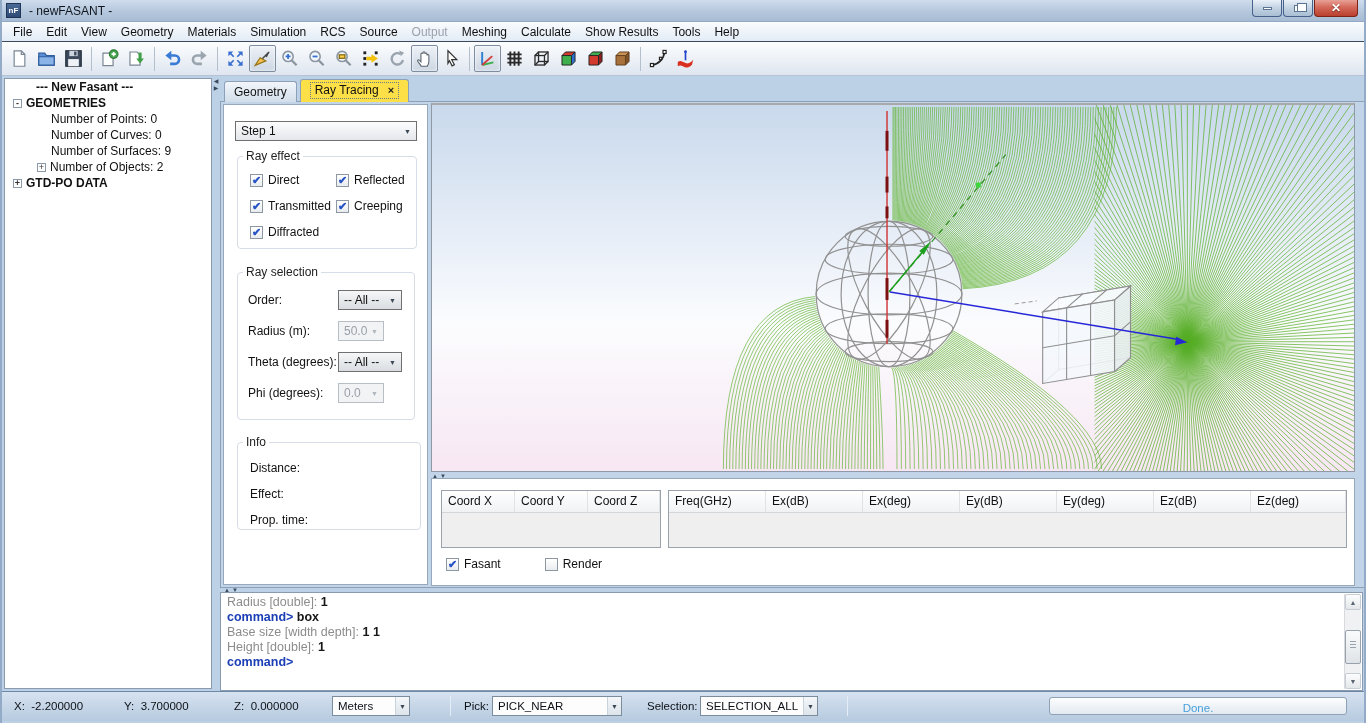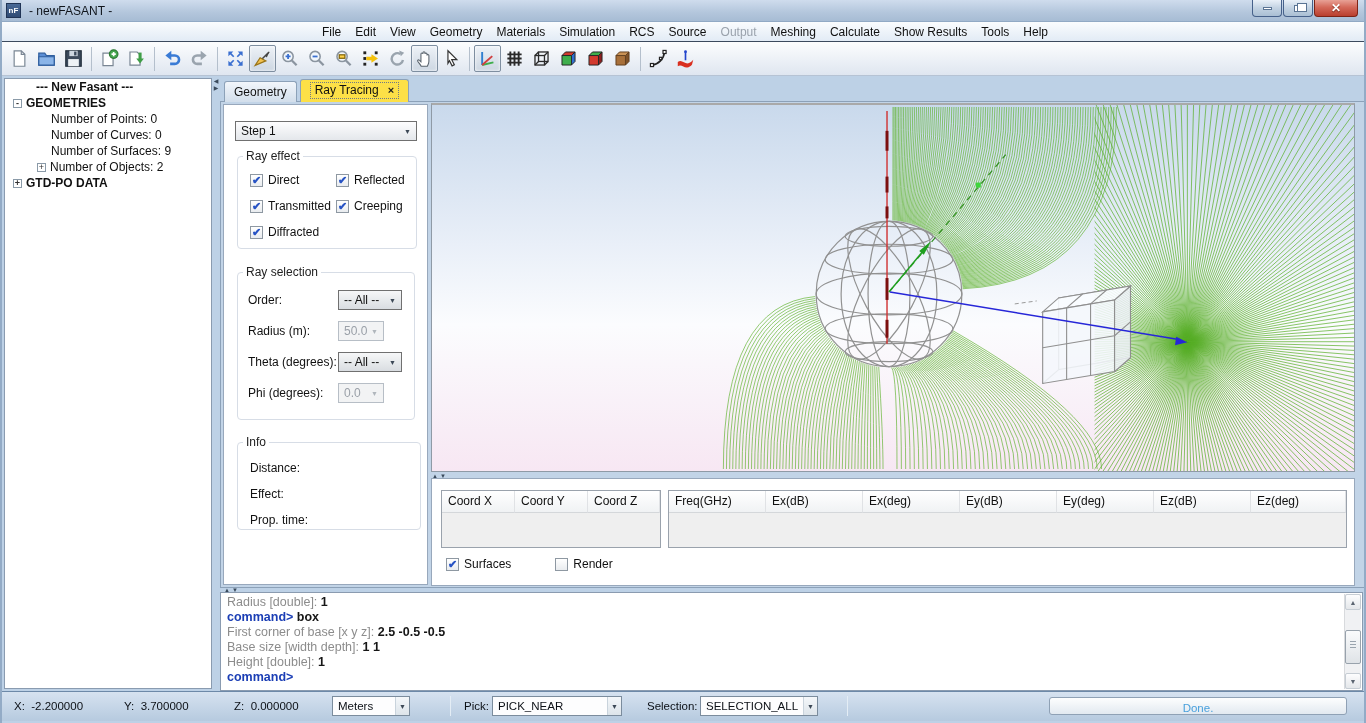--- a/index.html
+++ b/index.html
@@ -19,21 +19,21 @@
     display:flex; align-items:center; justify-content:center; }
   .win-btn.close { width:44px; background:linear-gradient(#e8a196,#d4695a 45%,#b93f2e); border-color:#7e2416; }
   .glyph-min { width:9px; height:3px; background:#fff; border:1px solid #5a7494; }
   .glyph-restore { width:8px; height:7px; border:1px solid #5a7494; background:#fff; position:relative; }
   .glyph-restore:before { content:""; position:absolute; left:2px; top:-3px; width:8px; height:7px; border:1px solid #5a7494; background:#fff; }
   .glyph-close { color:#fff; font-weight:bold; font-size:12px; line-height:10px; text-shadow:0 1px 1px #6e1d10; }
 
   
   .menubar { position:absolute; left:0; top:22px; width:100%; height:20px;
     background:linear-gradient(#fafcfe,#e2ebf5); border-bottom:1px solid #3c4a5e;
-    display:flex; align-items:center; padding-left:4px;justify-content:center; }
+    display:flex; align-items:center; padding-left:4px; }
   .menu-item { font-size:12px; color:#111; padding:2px 7px; }
   .menu-item.disabled { color:#9aa2ac; }
 
   
   .toolbar { position:absolute; left:0; top:42px; width:100%; height:34px;
     background:linear-gradient(#fcfdfe,#dfe6f0); border-bottom:1px solid #b6c3d4;
     display:flex; align-items:center; padding-left:4px; }
   .tbtn { width:27px; height:27px; display:flex; align-items:center; justify-content:center;
     border:1px solid transparent; border-radius:2px; background:transparent; }
   .tbtn svg { width:19px; height:19px; }
@@ -1045,39 +1045,38 @@
           <div class="th" style="width: 97px;">Ey(dB)</div>
           <div class="th" style="width: 97px;">Ey(deg)</div>
           <div class="th" style="width: 97px;">Ez(dB)</div>
           <div class="th" style="width: 95px;">Ez(deg)</div>
         </div>
       <div class="tbl-cbs">
         <span class="cb-item">
           <span class="cb">
               <span class="tick">✔</span>
             </span>
-          <span>Surfaces</span>
+          <span>Fasant</span>
         </span>
         <span class="cb-item">
           <span class="cb"></span>
           <span>Render</span>
         </span>
       </div>
     </div>
   </div>
 
   <div class="hsplit2">
     <span>▲</span><span>▼</span>
   </div>
 
   <div class="console">
     <div class="console-lines" id="consoleLines">
         <div class="console-line"><span class="c-gray">Radius [double]:</span><span class="c-val"> 1</span></div>
         <div class="console-line"><span class="c-cmd">command&gt;</span><span class="c-val"> box</span></div>
-        <div class="console-line"><span class="c-gray">First corner of base [x y z]:</span><span class="c-val"> 2.5 -0.5 -0.5</span></div>
         <div class="console-line"><span class="c-gray">Base size [width depth]:</span><span class="c-val"> 1 1</span></div>
         <div class="console-line"><span class="c-gray">Height [double]:</span><span class="c-val"> 1</span></div>
         <div class="console-line"><span class="c-cmd">command&gt;</span></div>
       </div>
     <div class="scrollbar">
       <div class="sb-btn up">▲</div>
       <div class="sb-thumb"></div>
       <div class="sb-btn down">▼</div>
     </div>
   </div>

